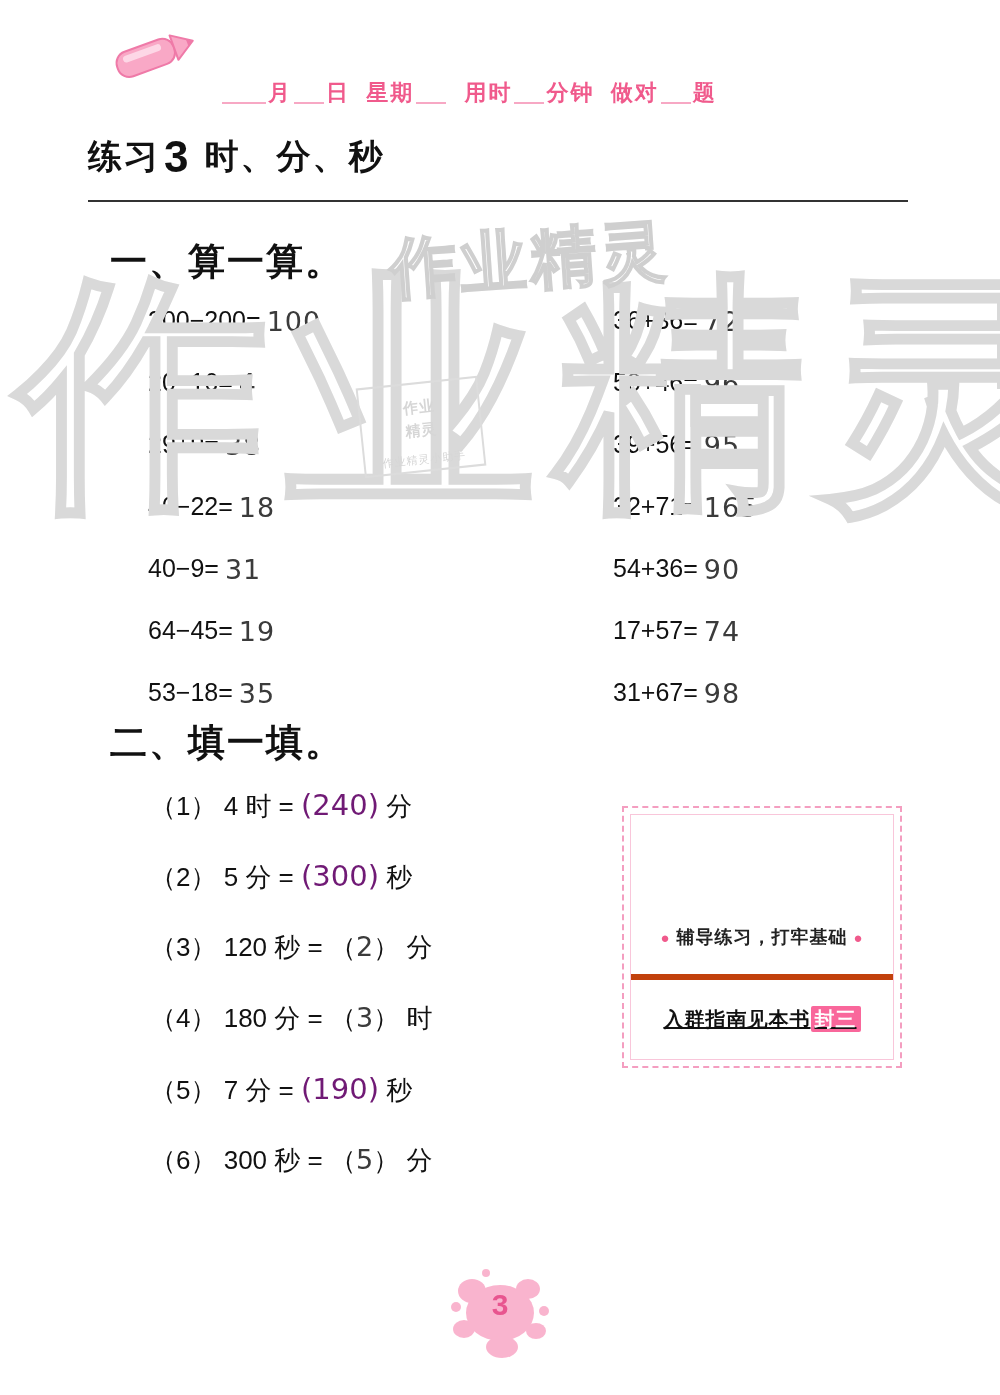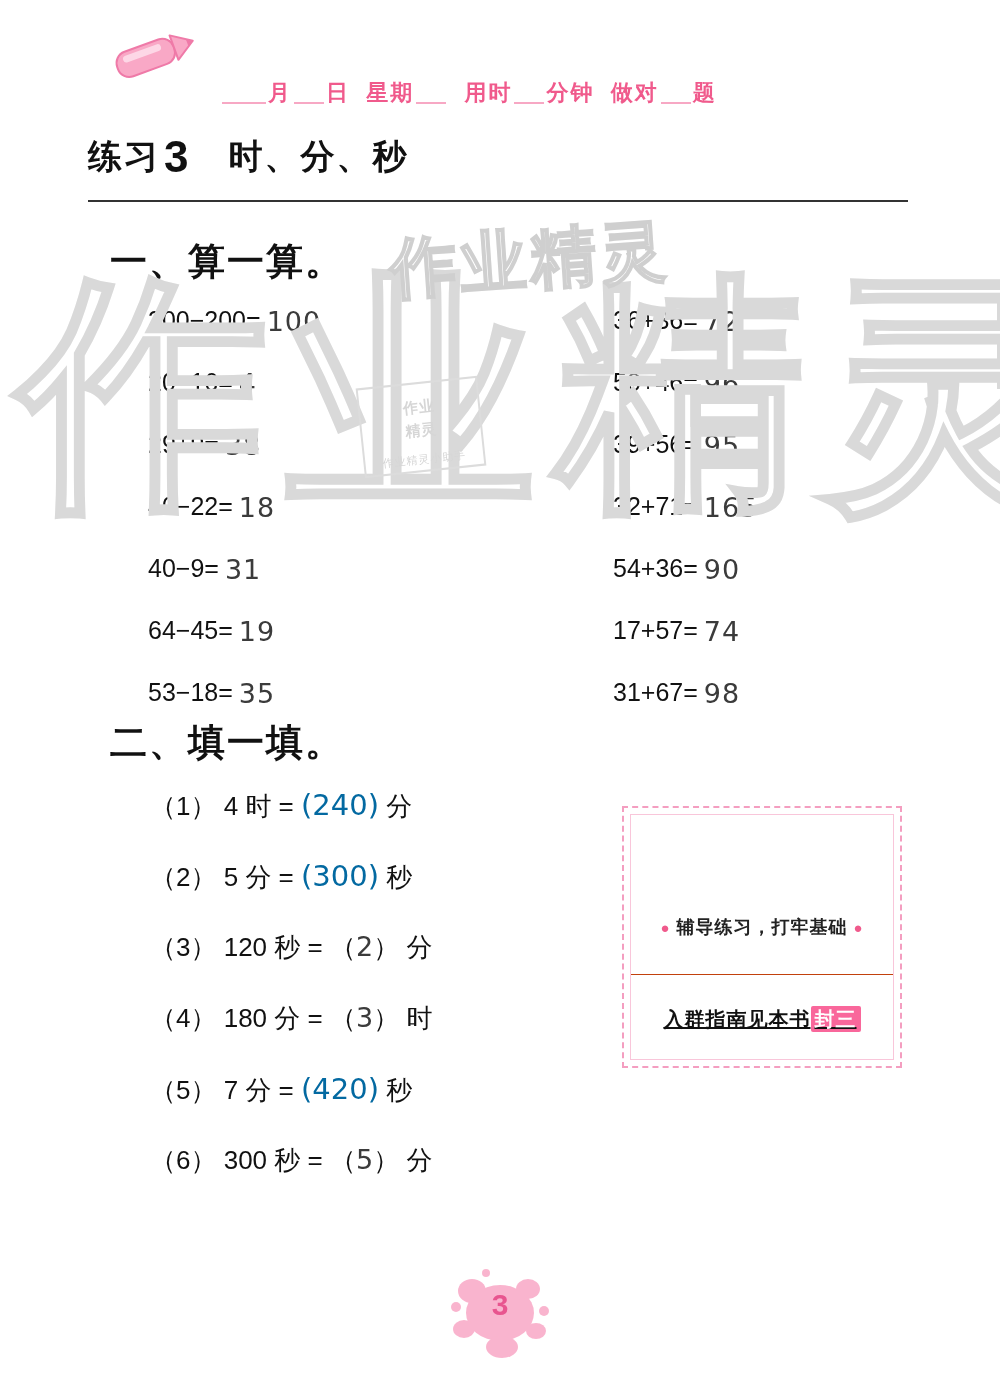--- a/index.html
+++ b/index.html
@@ -121,21 +121,21 @@
   .title-num {
     font-size: 44px;
     font-weight: bold;
     color: #111;
     margin: 0 6px 0 4px;
   }
   .title-sub {
     font-size: 34px;
     font-weight: bold;
     color: #111;
-    margin-left: 34px;
+    margin-left: 10px;
     letter-spacing: 2px;
   }
   .hr {
     position: absolute;
     left: 88px;
     top: 200px;
     width: 820px;
     height: 2px;
     background: #333;
     z-index: 3;
@@ -192,21 +192,21 @@
     line-height: 40px;
   }
   .fill-row .hand {
     font-family: "DejaVu Sans", sans-serif;
     font-size: 27px;
     color: #3b3b3b;
   }
   .paren-hand {
     font-family: "DejaVu Sans", sans-serif;
     font-size: 29px;
-    color: #0369a1;
+    color: #701a75;
   }
 
   
   .promo {
     position: absolute;
     left: 622px;
     top: 806px;
     width: 280px;
     height: 262px;
     border: 2px dashed #f49ec0;
@@ -228,27 +228,27 @@
     font-size: 21px;
     font-weight: bold;
     color: #f05a8c;
     letter-spacing: 1px;
     border-bottom: 1px solid #f9c6da;
   }
   .promo .p2 {
     position: absolute;
     left: 0; top: 85px; right: 0;
     height: 74px;
-    line-height: 54px;
+    line-height: 74px;
     text-align: center;
     font-size: 18px;
     font-weight: bold;
     color: #222;
     letter-spacing: 1px;
-    border-bottom: 1px solid #c2410c;
+    border-bottom: 6px solid #c2410c;
   }
   .promo .p2 .dot { color: #f05a8c; font-size: 15px; }
   .promo .p3 {
     position: absolute;
     left: 0; top: 160px; right: 0; bottom: 0;
     line-height: 88px;
     text-align: center;
     font-size: 20px;
     font-weight: bold;
     color: #111;
@@ -363,21 +363,21 @@
     </div>
     <div class="fill-row">
       <span>（4）</span>
       <span>180 分 =</span>
       <span>（</span><span class="hand">3</span><span>）</span>
       <span>时</span>
     </div>
     <div class="fill-row">
       <span>（5）</span>
       <span>7 分 =</span>
-      <span class="paren-hand">(<span>420</span>)</span>
+      <span class="paren-hand">(<span>190</span>)</span>
       <span>秒</span>
     </div>
     <div class="fill-row">
       <span>（6）</span>
       <span>300 秒 =</span>
       <span>（</span><span class="hand">5</span><span>）</span>
       <span>分</span>
     </div>
   </div>
 

